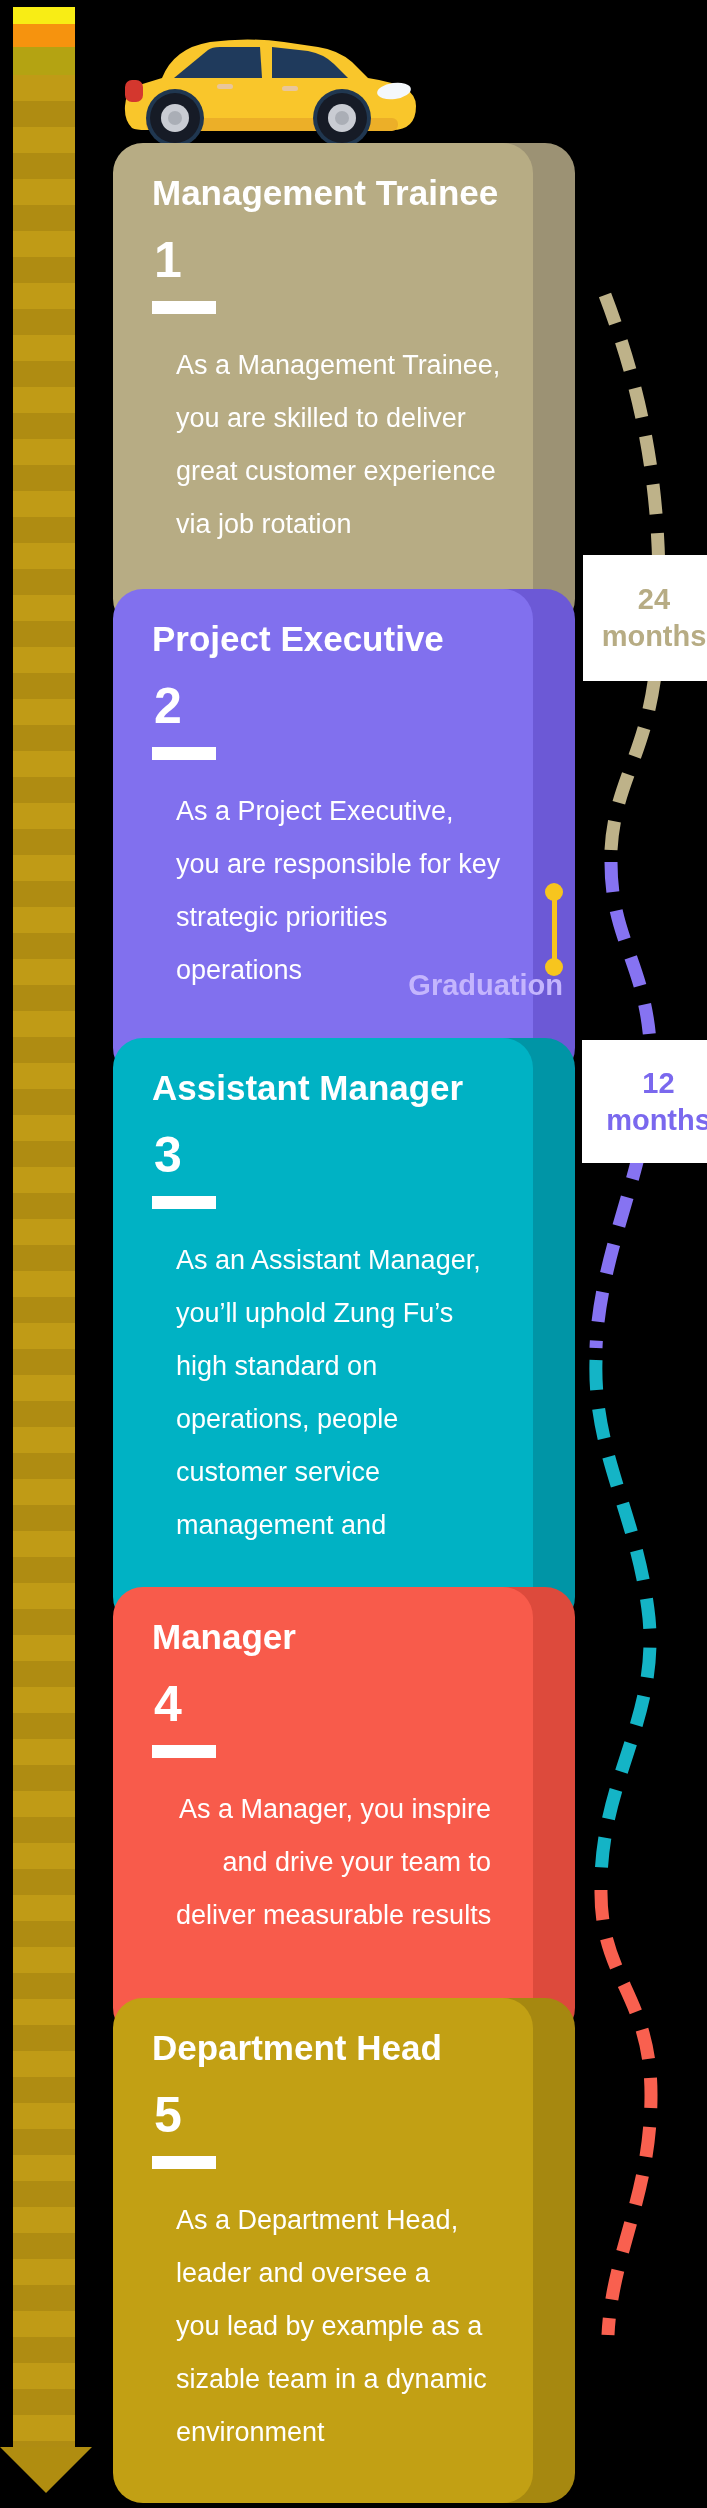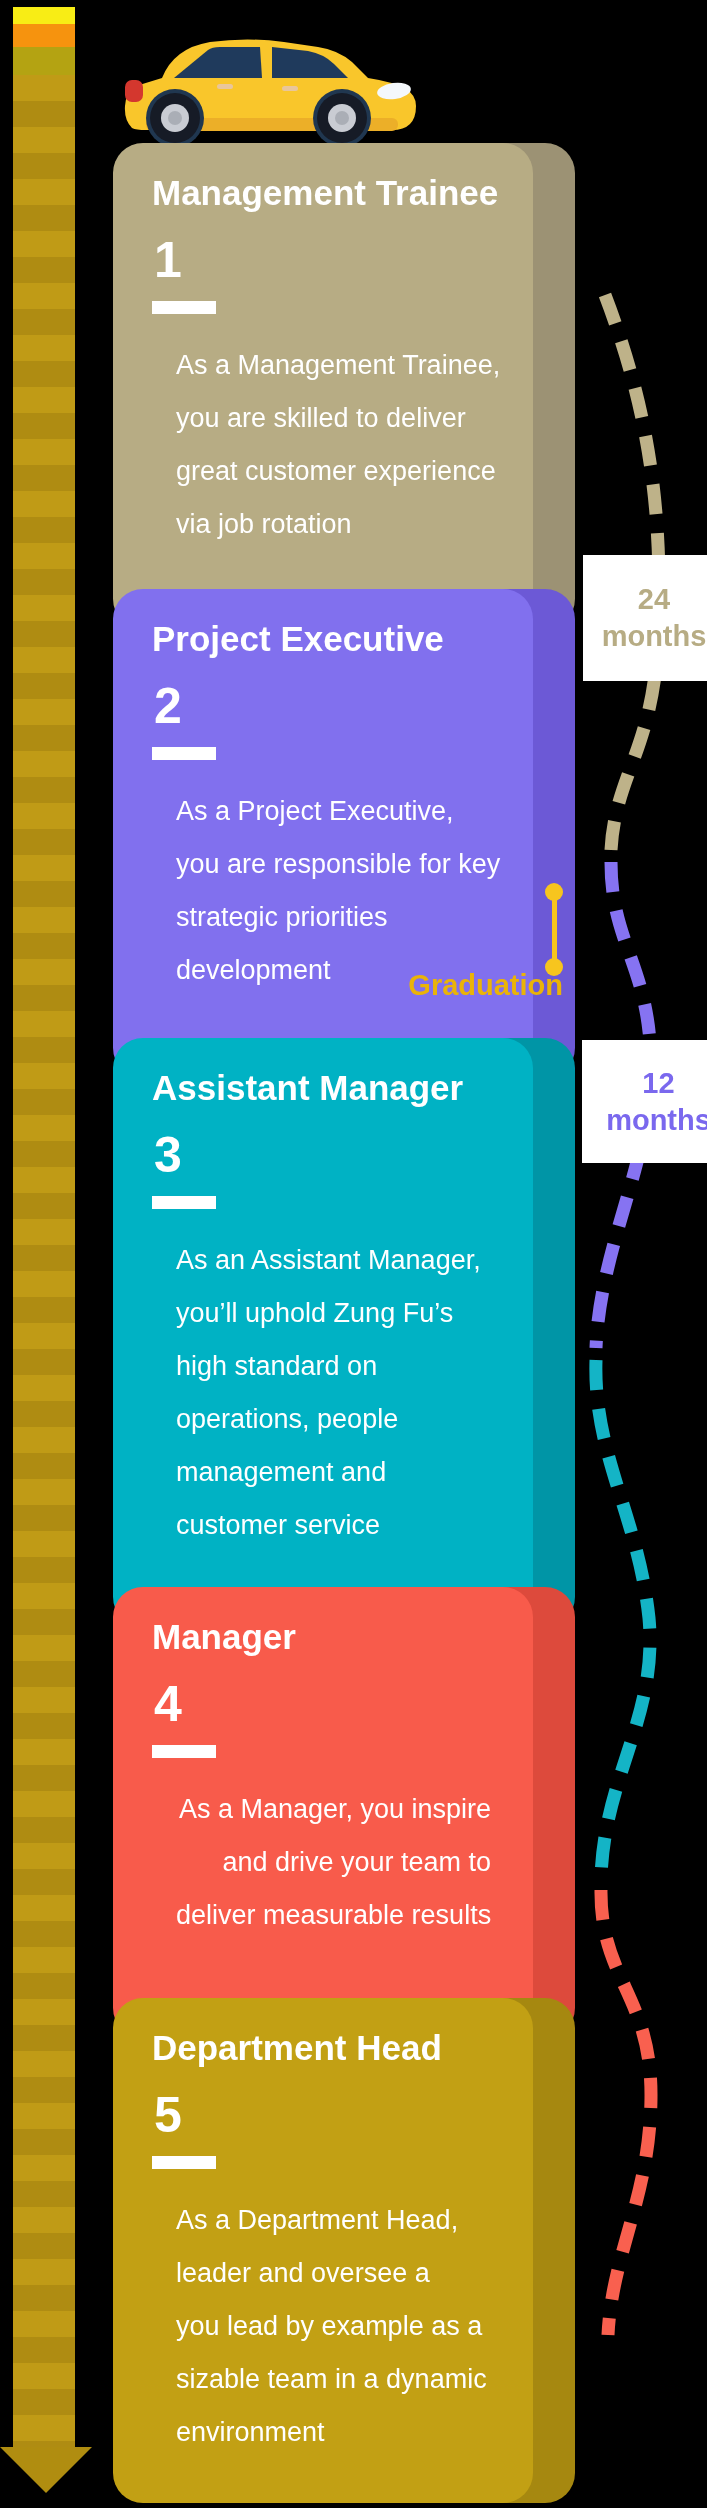--- a/index.html
+++ b/index.html
@@ -91,37 +91,37 @@
   <div class="stage" style="top:589px;height:489px;padding-left:16px;">
     <div class="shadow-card" style="background-color: rgb(108, 89, 214);"></div>
     <div class="front-card" style="background-color: rgb(129, 112, 238);"></div>
     <div class="stage-title">Project Executive</div>
     <div class="stage-number">2</div>
     <div class="stage-underline"></div>
     <div class="stage-desc">
       <div>As a Project Executive,</div>
       <div>you are responsible for key</div>
       <div>strategic priorities</div>
-      <div>development</div>
+      <div>operations</div>
     </div>
   </div>
 
   <div class="stage" style="top:1038px;height:589px;padding-left:26px;">
     <div class="shadow-card" style="background-color: rgb(0, 149, 166);"></div>
     <div class="front-card" style="background-color: rgb(0, 178, 196);"></div>
     <div class="stage-title">Assistant Manager</div>
     <div class="stage-number">3</div>
     <div class="stage-underline"></div>
     <div class="stage-desc">
       <div>As an Assistant Manager,</div>
       <div>you’ll uphold Zung Fu’s</div>
       <div>high standard on</div>
       <div>operations, people</div>
+      <div>customer service</div>
       <div>management and</div>
-      <div>customer service</div>
     </div>
   </div>
 
   <div class="stage" style="top:1587px;height:451px;text-align:right;">
     <div class="shadow-card" style="background-color: rgb(221, 74, 60);"></div>
     <div class="front-card" style="background-color: rgb(248, 91, 75);"></div>
     <div class="stage-title">Manager</div>
     <div class="stage-number">4</div>
     <div class="stage-underline"></div>
     <div class="stage-desc">
@@ -142,21 +142,21 @@
       <div>leader and oversee a</div>
       <div>you lead by example as a</div>
       <div>sizable team in a dynamic</div>
       <div>environment</div>
     </div>
   </div>
 
   <div id="grad-line" style="background-color: rgb(247, 197, 30);"></div>
   <div id="grad-dot-top" style="background-color: rgb(247, 197, 30);"></div>
   <div id="grad-dot-bottom" style="background-color: rgb(247, 197, 30);"></div>
-  <div id="grad-label" style="color: #eab308;">Graduation</div>
+  <div id="grad-label" style="color: #c4b5fd;">Graduation</div>
 
   <svg id="dash-layer" viewBox="0 0 707 2508" xmlns="http://www.w3.org/2000/svg">
     <path fill="none" stroke-width="13" stroke-dasharray="30 19" d="M 605 295 C 645 400, 664 500, 658 640 C 653 750, 615 775, 611 850" style="stroke: rgb(190, 178, 137);"></path>
     <path fill="none" stroke-width="13" stroke-dasharray="30 19" d="M 611 862 C 611 945, 650 965, 651 1065 C 652 1160, 600 1245, 596 1348" style="stroke: rgb(134, 115, 242);"></path>
     <path fill="none" stroke-width="13" stroke-dasharray="30 19" d="M 596 1360 C 593 1455, 638 1515, 649 1618 C 658 1718, 604 1775, 601 1878" style="stroke: rgb(20, 180, 198);"></path>
     <path fill="none" stroke-width="13" stroke-dasharray="30 19" d="M 601 1890 C 600 1980, 652 1995, 651 2098 C 650 2198, 612 2252, 608 2335" style="stroke: rgb(249, 96, 79);"></path>
   </svg>
 
   <div id="badge-24" class="badge" style="color: rgb(183, 172, 132);">
     <div class="badge-inner">

